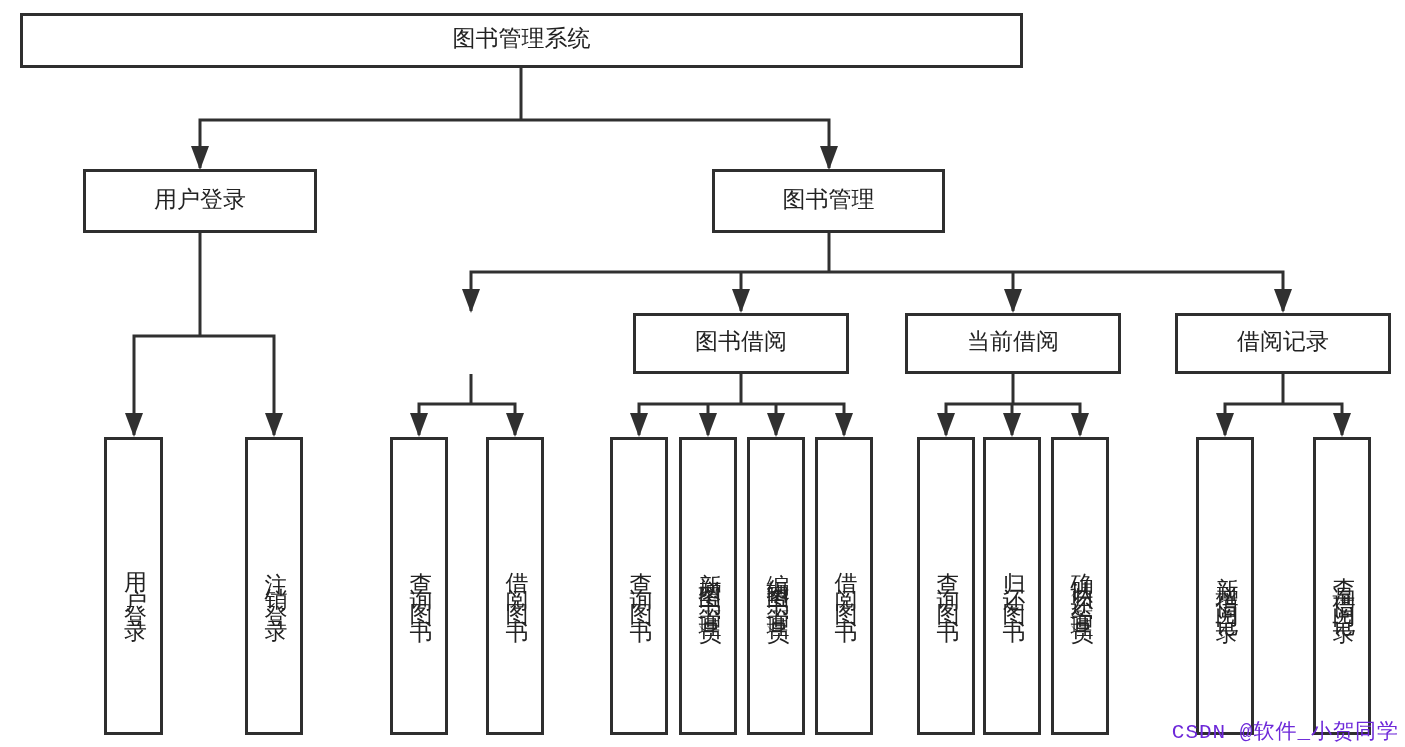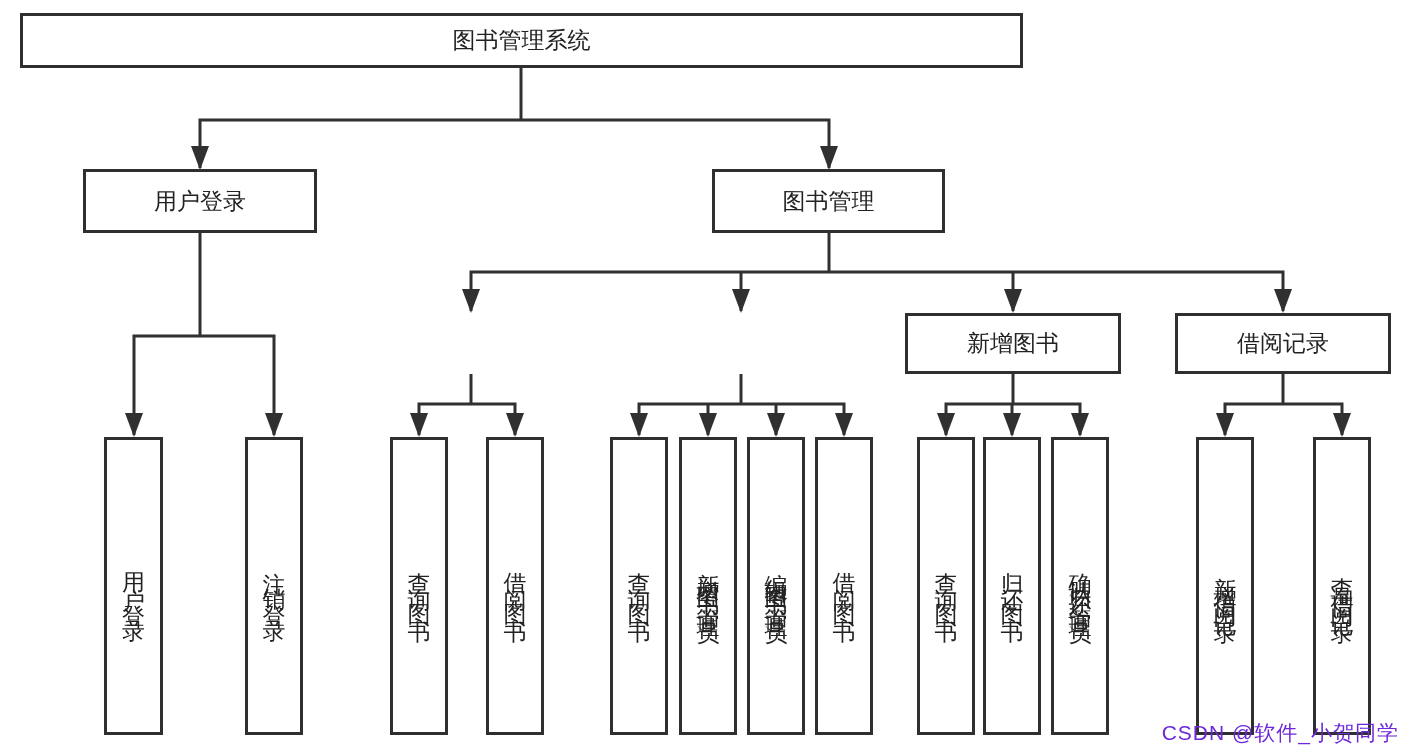--- a/index.html
+++ b/index.html
@@ -1,20 +1,20 @@
 <!DOCTYPE html>
 <html><head>
 <meta charset="utf-8">
 <style>
   html,body{margin:0;padding:0;background:#ffffff;}
   .stage{
     position:relative;
     width:1405px;height:747px;
     background:#ffffff;
-    font-family:Liberation Sans, sans-serif;
+    font-family:Liberation Mono, monospace;
     overflow:hidden;
   }
   .wires{position:absolute;left:0;top:0;z-index:1;}
   .box{
     position:absolute;z-index:2;box-sizing:border-box;
     background:#ffffff;border:3px solid #2f2f2f;
     display:flex;align-items:center;justify-content:center;
     color:#222222;font-size:23px;line-height:1;
   }
   .leaf .vlabel{
@@ -87,22 +87,25 @@
     <span>图书管理系统</span>
   </div>
 
   <div class="box" style="left:83px;top:169px;width:234px;height:64px">
     <span>用户登录</span>
   </div>
   <div class="box" style="left:712px;top:169px;width:233px;height:64px">
     <span>图书管理</span>
   </div>
 
+  <div class="box" style="left:633px;top:313px;width:216px;height:61px">
+    <span>图书借阅</span>
+  </div>
   <div class="box" style="left:905px;top:313px;width:216px;height:61px">
-    <span>新增图书</span>
+    <span>当前借阅</span>
   </div>
   <div class="box" style="left:1175px;top:313px;width:216px;height:61px">
     <span>借阅记录</span>
   </div>
 
   <div class="box leaf" style="left:104px;top:437px;width:59px;height:298px">
     <span class="vlabel">用户登录</span>
   </div>
   <div class="box leaf" style="left:245px;top:437px;width:58px;height:298px">
     <span class="vlabel">注销登录</span>

